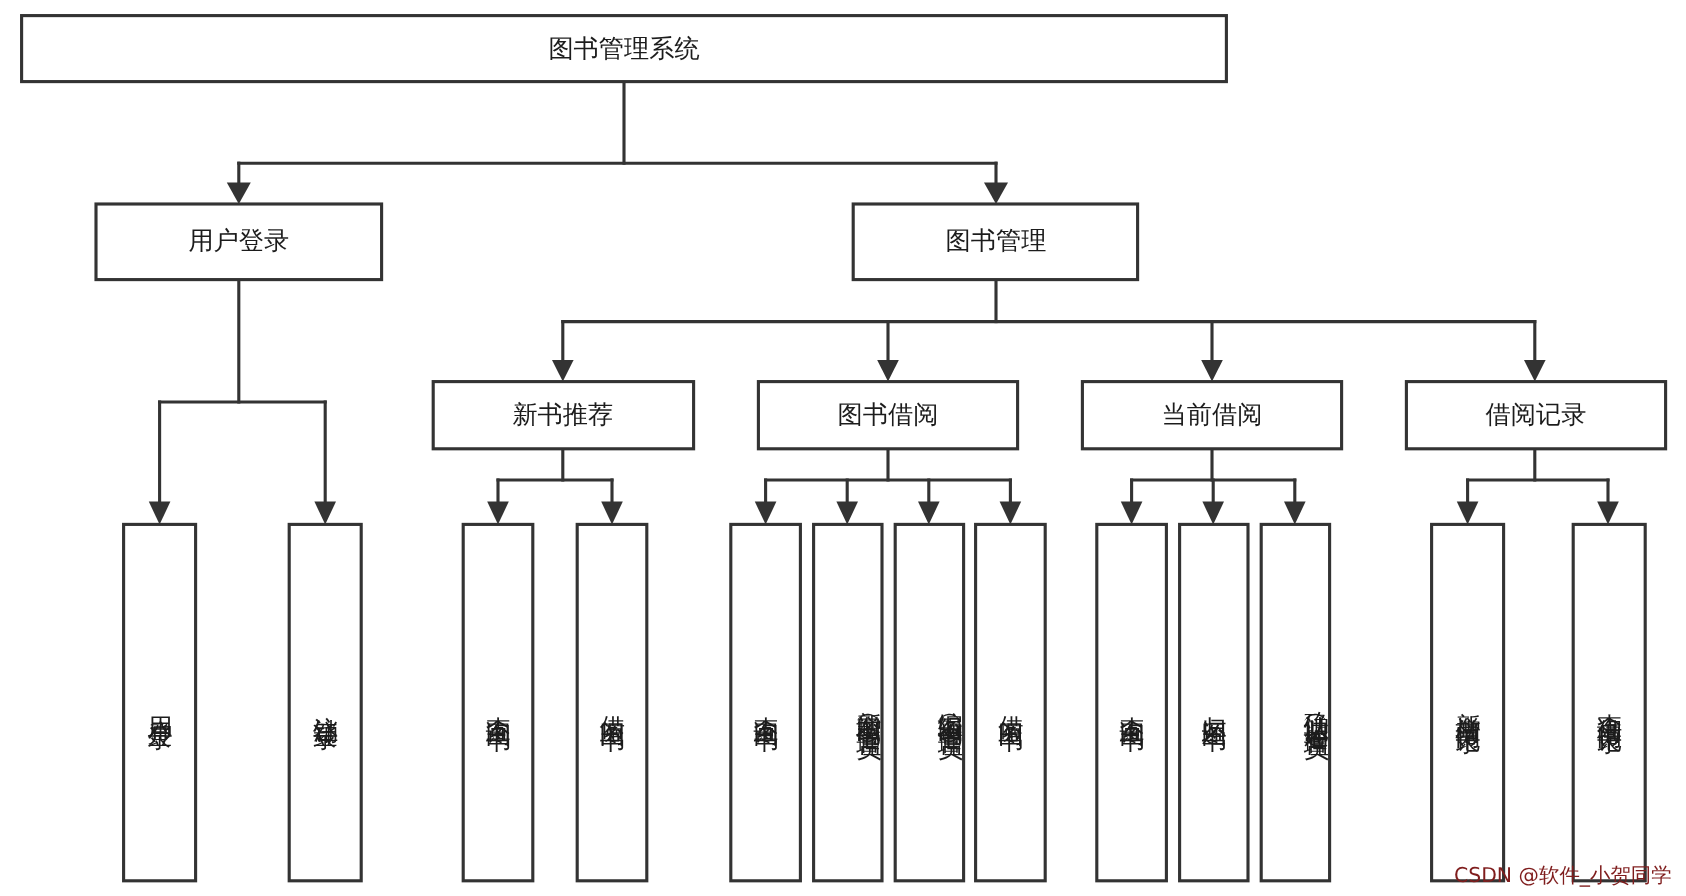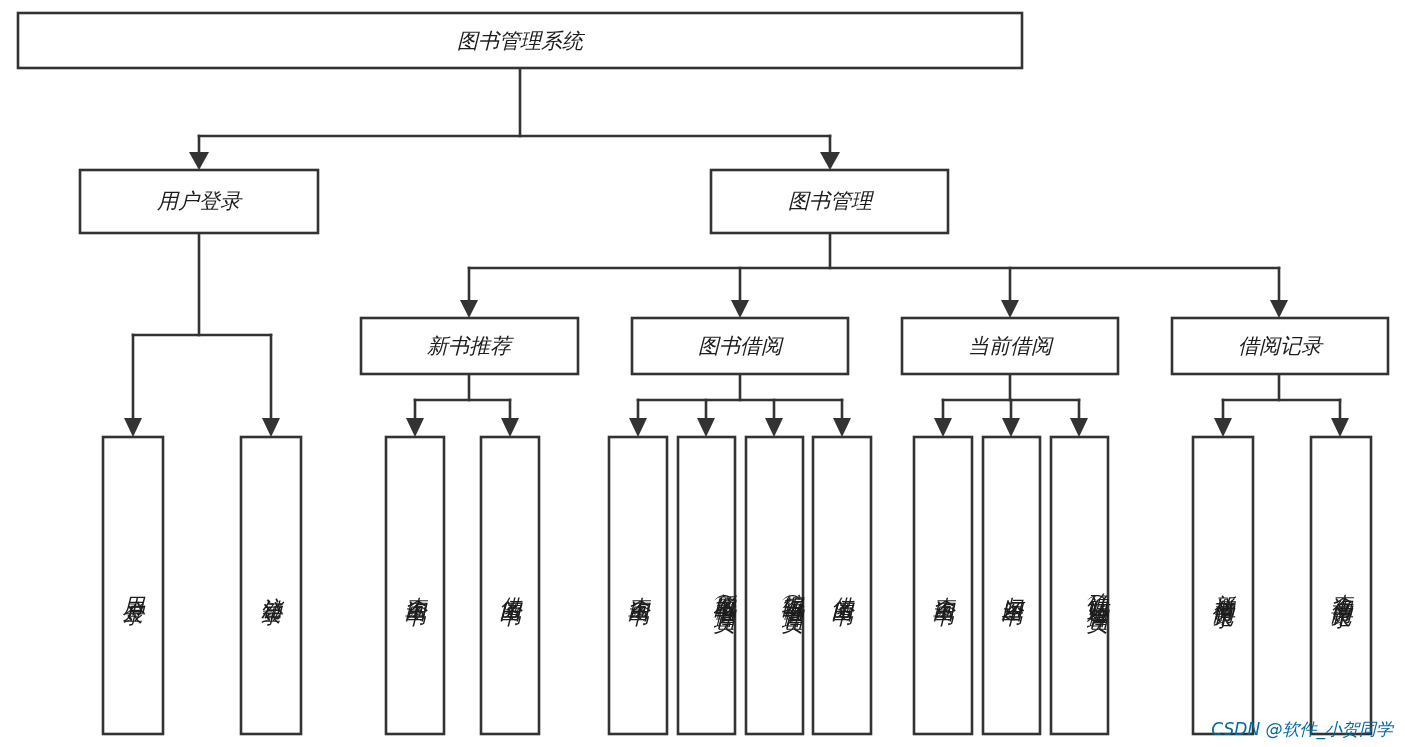--- a/index.html
+++ b/index.html
@@ -11,21 +11,20 @@
     width: 1405px;
     height: 747px;
     font-family: "DejaVu Sans", "Liberation Sans", sans-serif;
     overflow: hidden;
   }
   #diagram-root {
     position: relative;
     width: 1405px;
     height: 747px;
     background: #ffffff;
-    font-style: italic;
   }
   svg.diagram-canvas {
     position: absolute;
     top: 0;
     left: 0;
     width: 1405px;
     height: 747px;
   }
   .node-box {
     fill: #ffffff;
@@ -64,21 +63,21 @@
     text-align: center;
     white-space: nowrap;
     user-select: none;
   }
   .watermark {
     position: absolute;
     right: 12px;
     bottom: 6px;
     font-family: "DejaVu Sans", "Liberation Sans", sans-serif;
     font-size: 17px;
-    color: #0369a1;
+    color: #7f1d1d;
     white-space: nowrap;
     user-select: none;
   }
 </style>
 </head>
 <body>
 
 <div id="diagram-root">
 
   <svg class="diagram-canvas" viewBox="0 0 1405 747">

